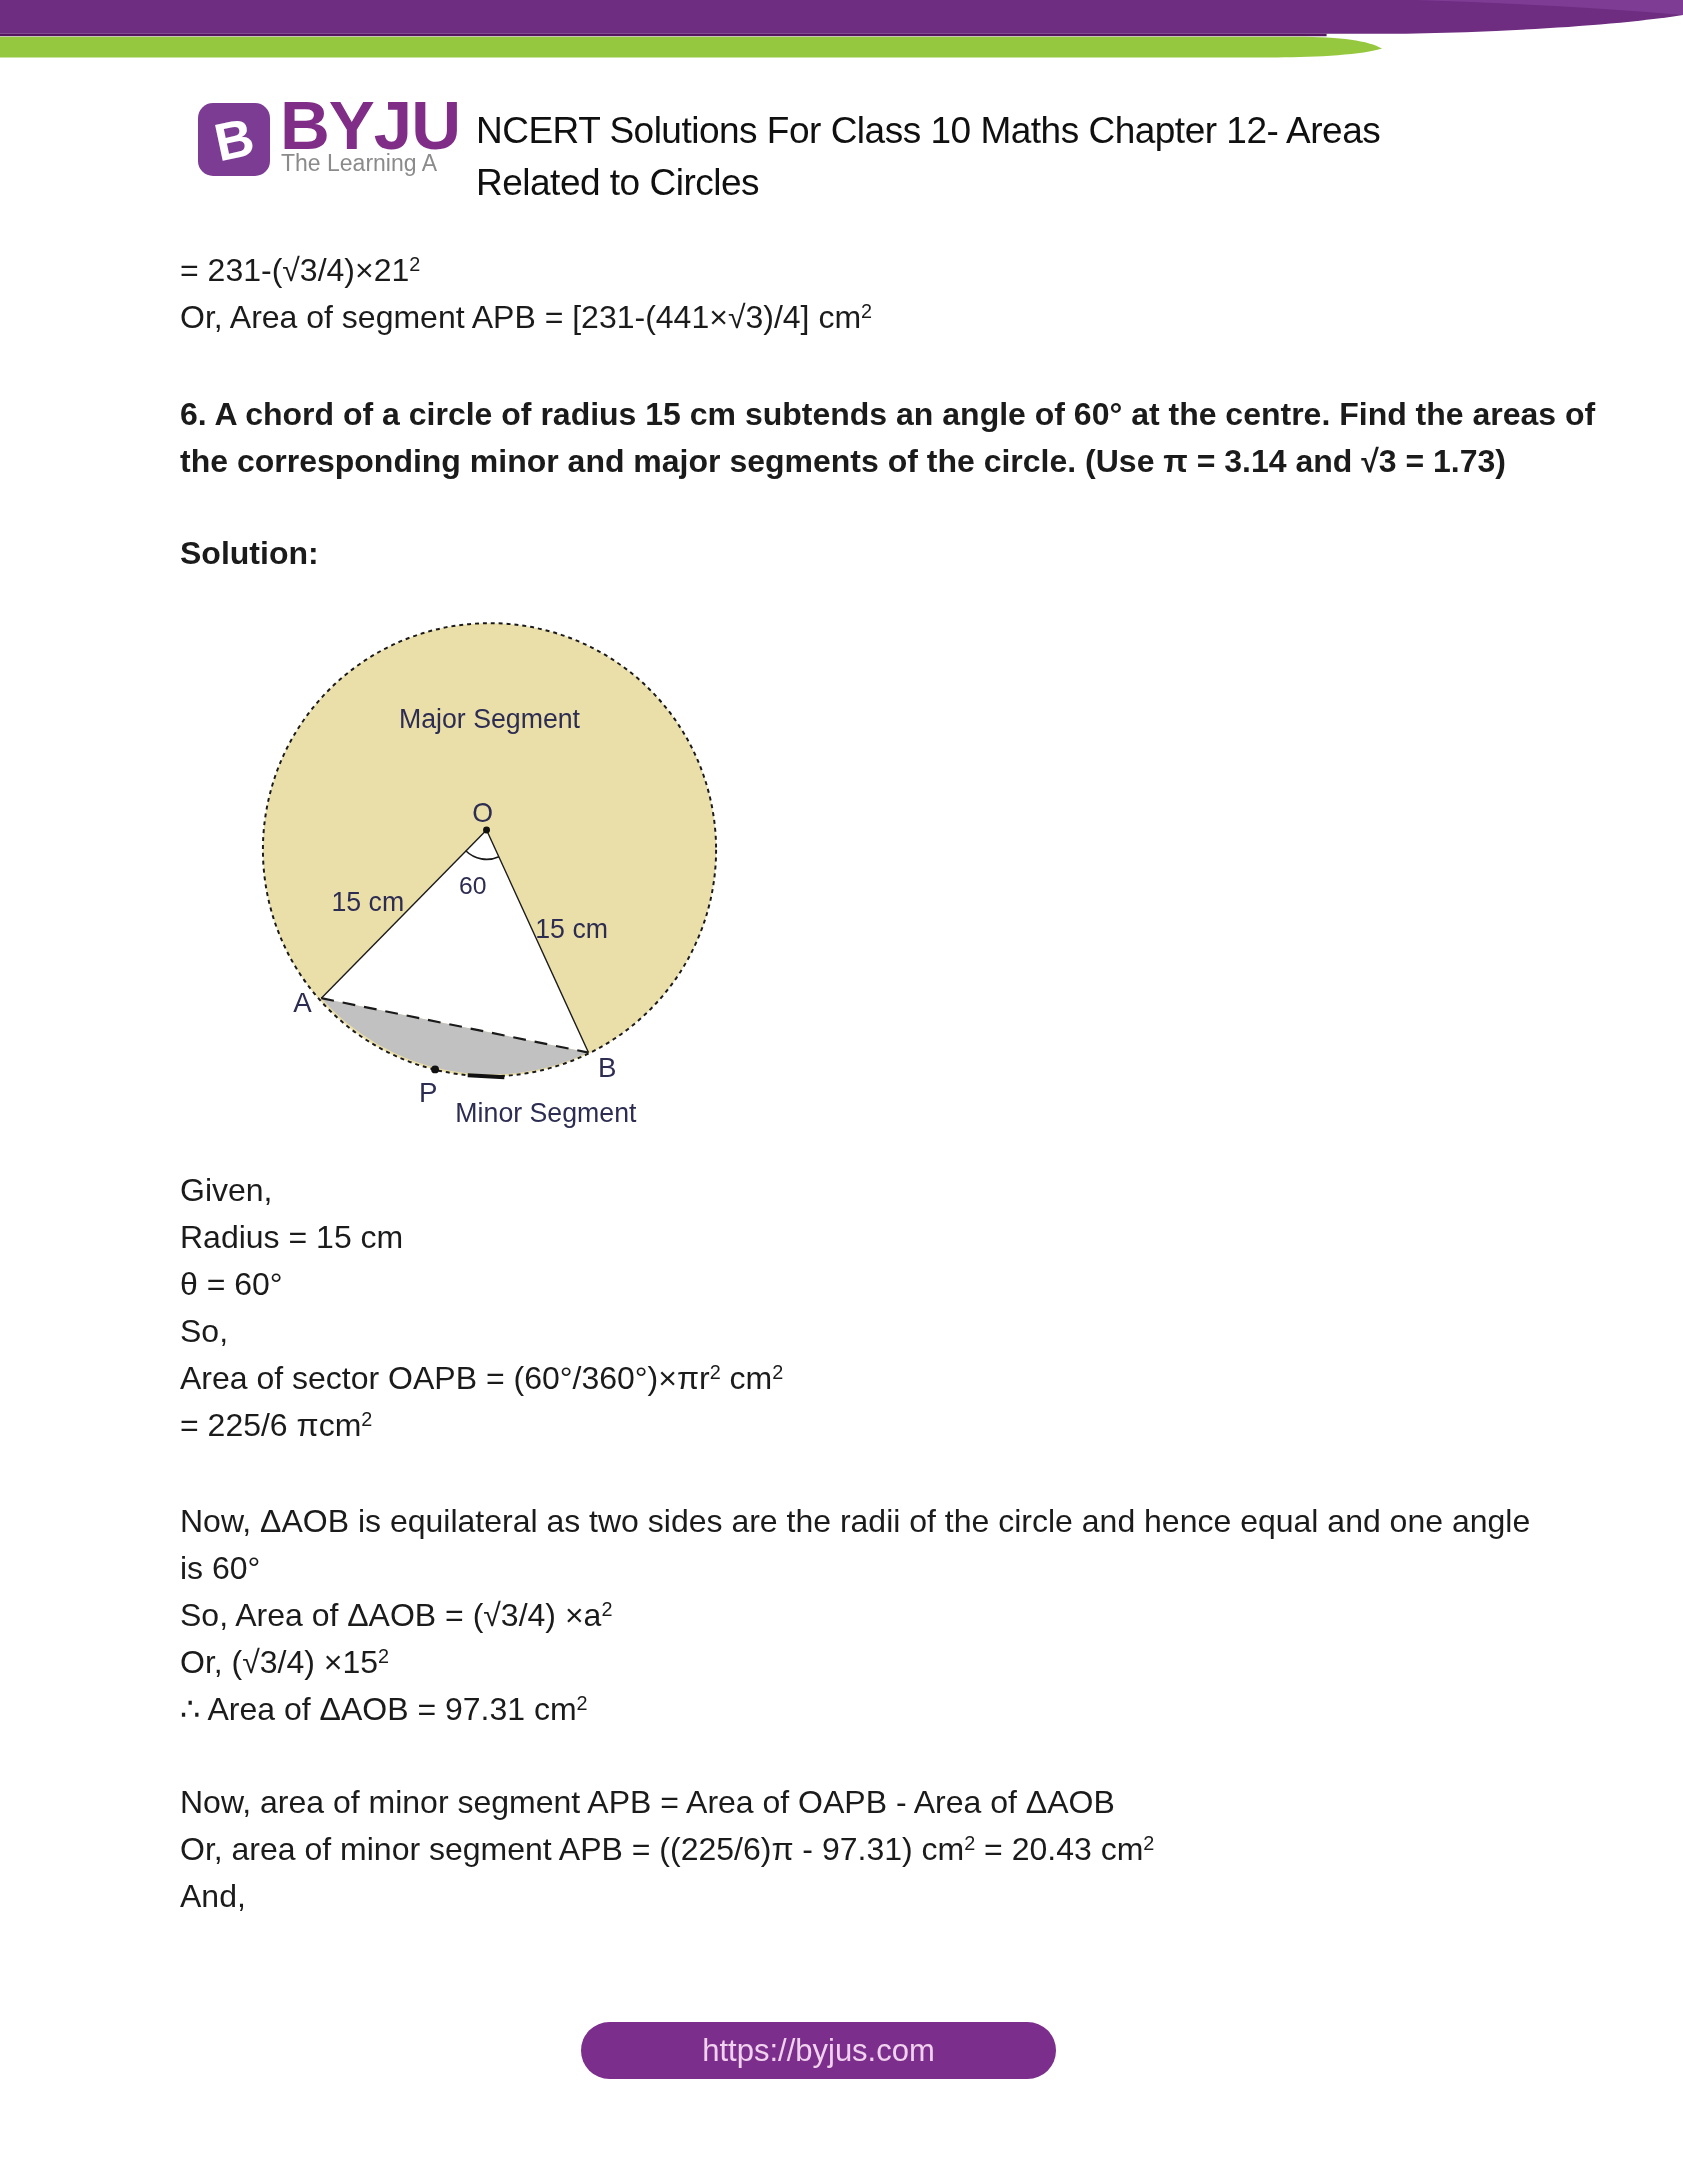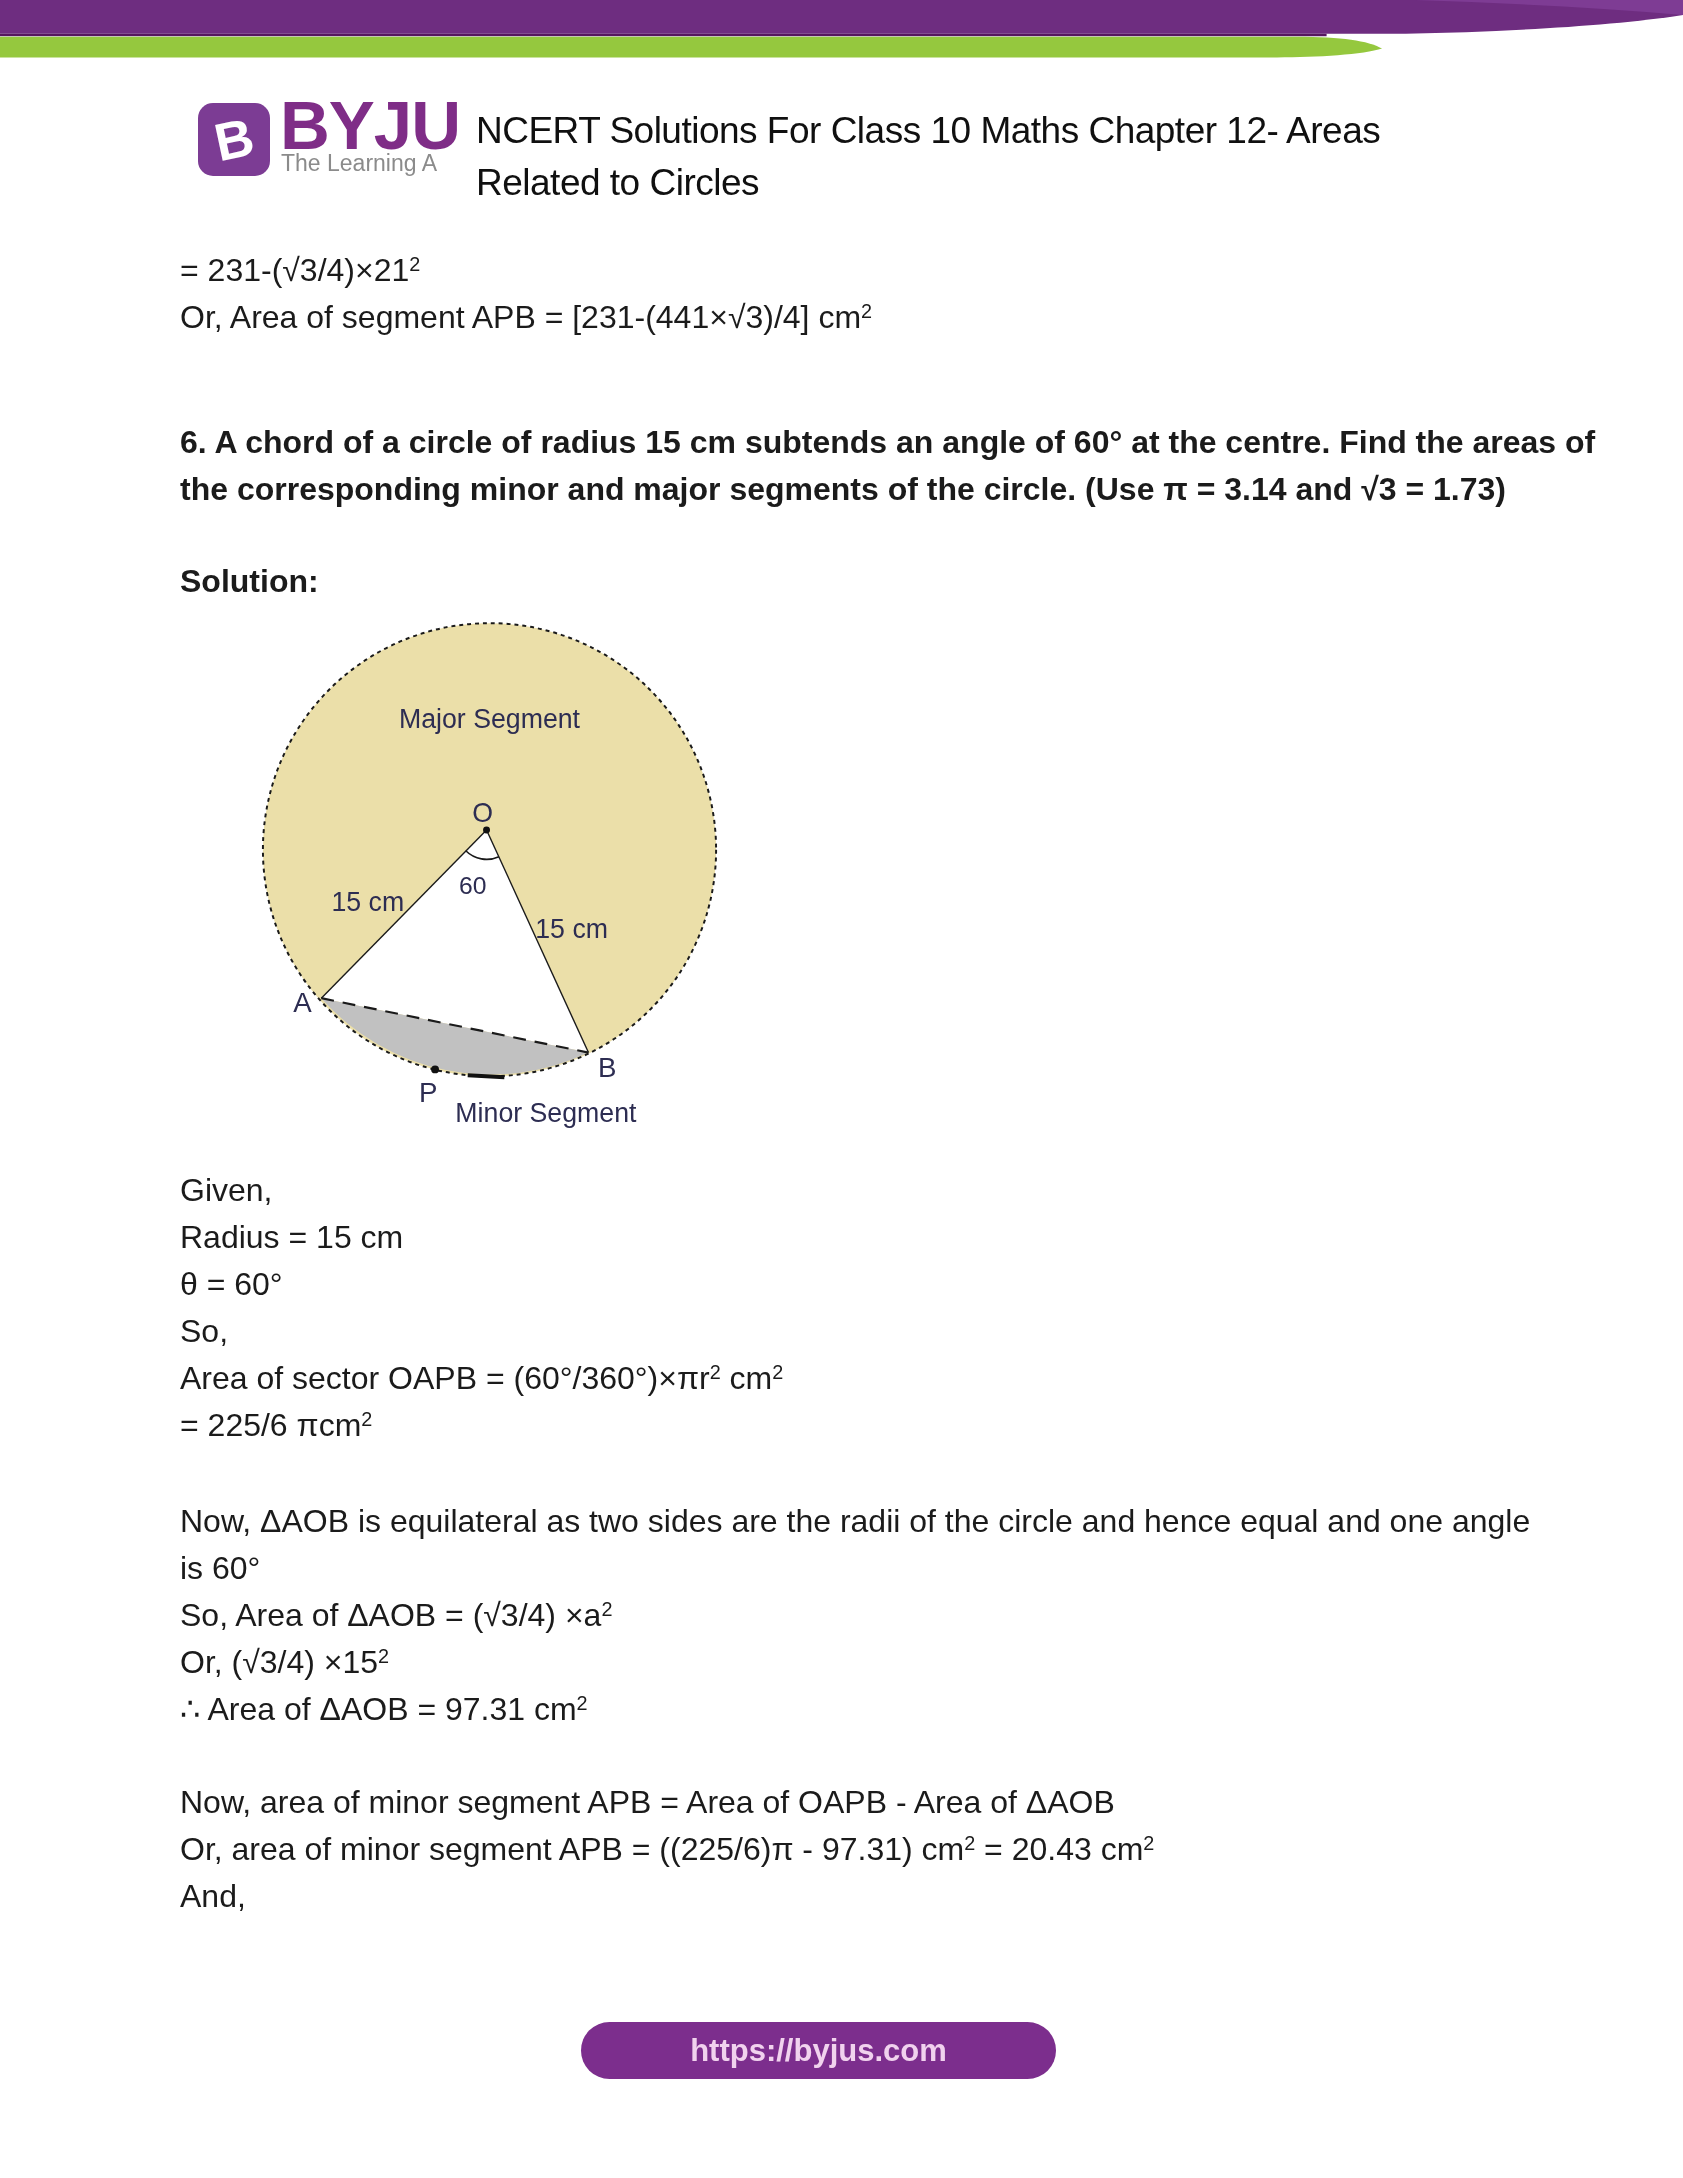--- a/index.html
+++ b/index.html
@@ -30,31 +30,30 @@
   .logo-tag{font-size:23px;line-height:28px;}
   
   .doc-title{
     position:absolute;left:476px;top:105px;width:1178px;
     font-weight:normal;font-size:37px;line-height:52px;color:#101010;
     letter-spacing:-0.5px;
   }
   
   .tblock{position:absolute;left:180px;font-size:32px;color:#1b1b1b;}
   .tblock .line{height:47px;line-height:47px;white-space:nowrap;}
-  .bold{font-weight:bold;margin-top:28px;}
+  .bold{font-weight:bold;}
   .sup{font-size:0.62em;position:relative;top:-0.5em;}
   
   .diagram{position:absolute;left:255px;top:610px;}
   .diagram text{font-family:"Liberation Sans", sans-serif;}
   
   .footer-pill{
     position:absolute;left:581px;top:2022px;width:475px;height:57px;
     border-radius:29px;display:flex;align-items:center;justify-content:center;
     font-size:31px;
-    font-weight:bold;
   }
 </style>
 </head>
 <body>
 
 <svg class="swoosh" viewBox="0 0 1700 120" aria-hidden="true">
   <path d="M0,0 H1700 V15 C1630,26 1520,32 1420,34 L1380,34 L0,34 Z" fill="#6e2d80"></path>
   <path d="M1430,0 H1700 V15 C1610,7 1520,3 1430,0 Z" fill="#7e3c94"></path>
   <rect x="0" y="34" width="1340" height="2.5" fill="#55175f"></rect>
   <path d="M0,37 H1310 C1355,37 1382,41 1396,49 C1378,55 1330,58 1290,58 L0,58 Z" fill="#95c83e"></path>

